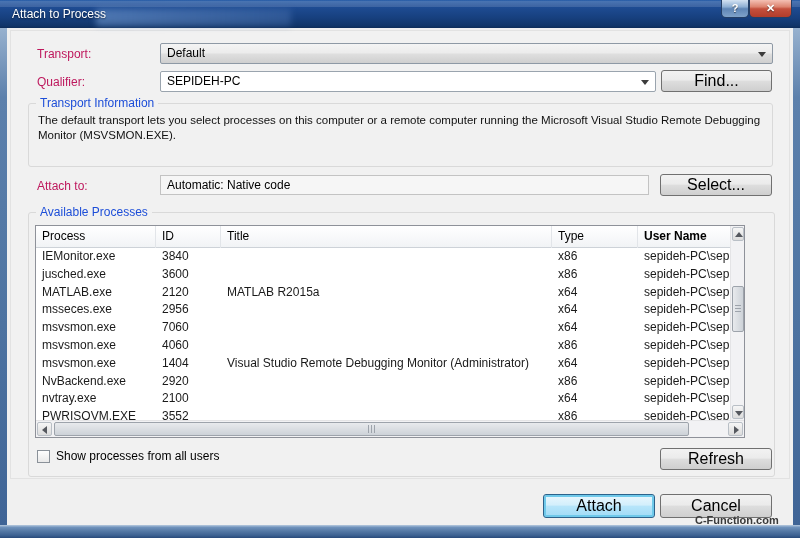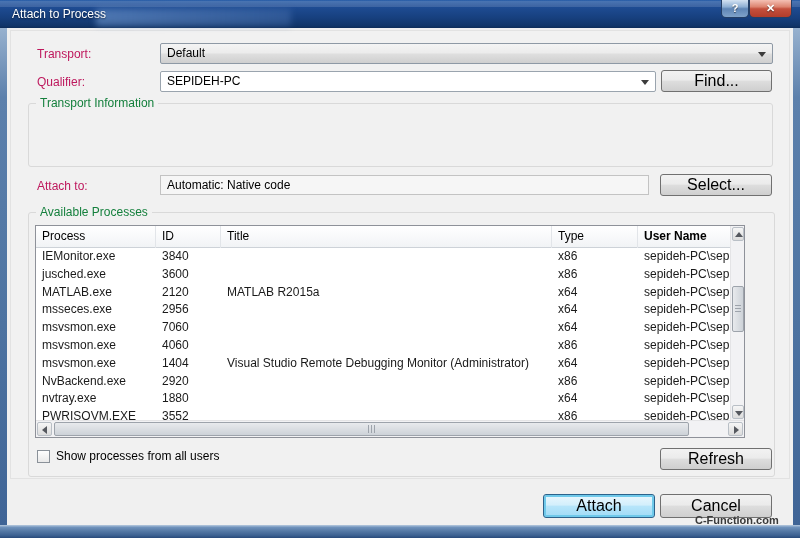--- a/index.html
+++ b/index.html
@@ -55,21 +55,21 @@
     line-height:18px; padding-left:6px; }
 
   .btn { position:absolute; height:22px; border:1px solid #707070; border-radius:3px;
     background:linear-gradient(180deg,#f2f2f2 0%,#ebebeb 45%,#dddddd 52%,#cfcfcf 100%);
     text-align:center; line-height:20px; font-size:16px; cursor:default; }
   .btn-default { border:1px solid #2c628b; box-shadow:inset 0 0 0 2px #6fc9ea;
     background:linear-gradient(180deg,#eaf7fd 0%,#d3effc 45%,#b6e5fa 52%,#a0dbf6 100%); }
 
   .groupbox { position:absolute; border:1px solid #d9d9d9; border-radius:3px; }
   .groupbox .gb-label { position:absolute; top:-8px; left:7px; background:#f1f1f1;
-    padding:0 4px; font-size:12px; color:#15803d; }
+    padding:0 4px; font-size:12px; color:#1d4ed8; }
   .gb-text { position:absolute; left:9px; top:9px; width:730px; font-size:11.5px;
     line-height:15px; color:#111; }
 
   
   .table { position:absolute; left:35px; top:225px; width:710px; height:213px;
     border:1px solid #8e9199; background:#fff; overflow:hidden; }
   .thead { position:absolute; left:0; top:0; right:0; height:22px; display:flex;
     background:linear-gradient(180deg,#ffffff 0%,#f7f8fa 60%,#f1f3f5 100%);
     border-bottom:1px solid #cdd2d8; }
   .th { height:22px; line-height:21px; padding-left:6px; border-right:1px solid #e2e5e9;
@@ -138,20 +138,21 @@
 
   <span class="lbl" style="left:37px; top:75px;">Qualifier:</span>
   <div class="combo editable" style="left:160px; top:71px; width:496px;">
     <span>SEPIDEH-PC</span>
     <span class="arrow"></span>
   </div>
   <div class="btn" style="left:661px; top:70px; width:111px;">Find...</div>
 
   <div class="groupbox" style="left:28px; top:103px; width:745px; height:64px;">
     <span class="gb-label">Transport Information</span>
+    <div class="gb-text">The default transport lets you select processes on this computer or a remote computer running the Microsoft Visual Studio Remote Debugging Monitor (MSVSMON.EXE).</div>
   </div>
 
   <span class="lbl" style="left:37px; top:179px;text-align:center;">Attach to:</span>
   <div class="field" style="left:160px; top:175px; width:489px;">Automatic: Native code</div>
   <div class="btn" style="left:660px; top:174px; width:112px;">Select...</div>
 
   <div class="groupbox" style="left:28px; top:212px; width:747px; height:265px;">
     <span class="gb-label">Available Processes</span>
   </div>
 
@@ -224,21 +225,21 @@
   <div class="row">
     <span class="cell col-process">NvBackend.exe</span>
     <span class="cell col-id">2920</span>
     <span class="cell col-title"></span>
     <span class="cell col-type">x86</span>
     <span class="cell col-user">sepideh-PC\sepideh</span>
   </div>
 
   <div class="row">
     <span class="cell col-process">nvtray.exe</span>
-    <span class="cell col-id">1880</span>
+    <span class="cell col-id">2100</span>
     <span class="cell col-title"></span>
     <span class="cell col-type">x64</span>
     <span class="cell col-user">sepideh-PC\sepideh</span>
   </div>
 
   <div class="row">
     <span class="cell col-process">PWRISOVM.EXE</span>
     <span class="cell col-id">3552</span>
     <span class="cell col-title"></span>
     <span class="cell col-type">x86</span>

